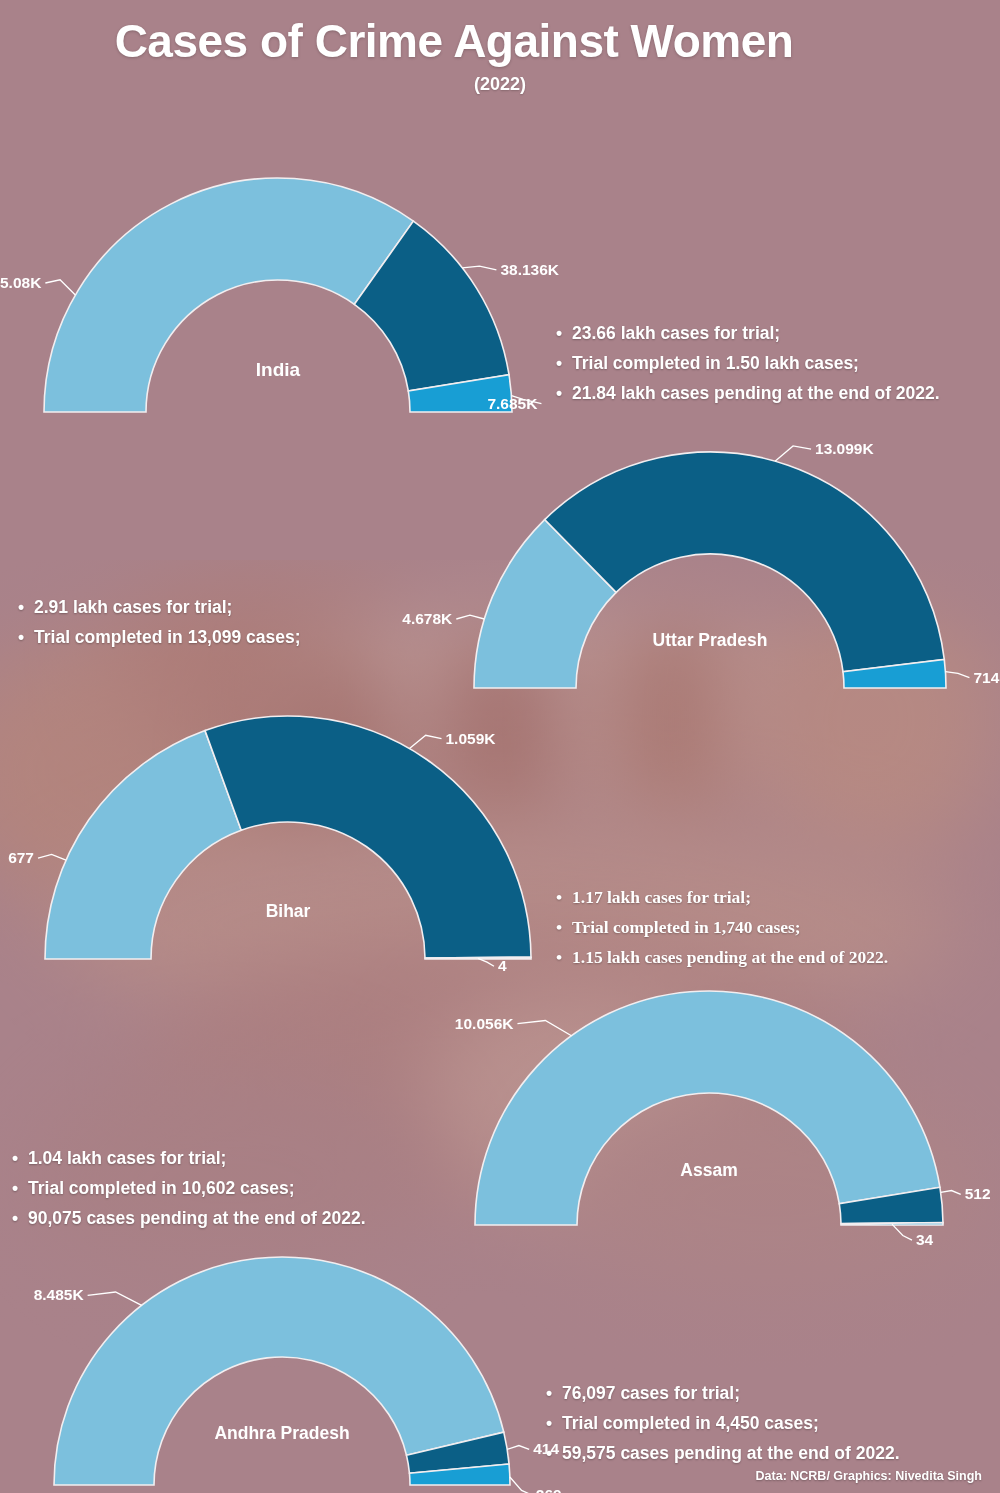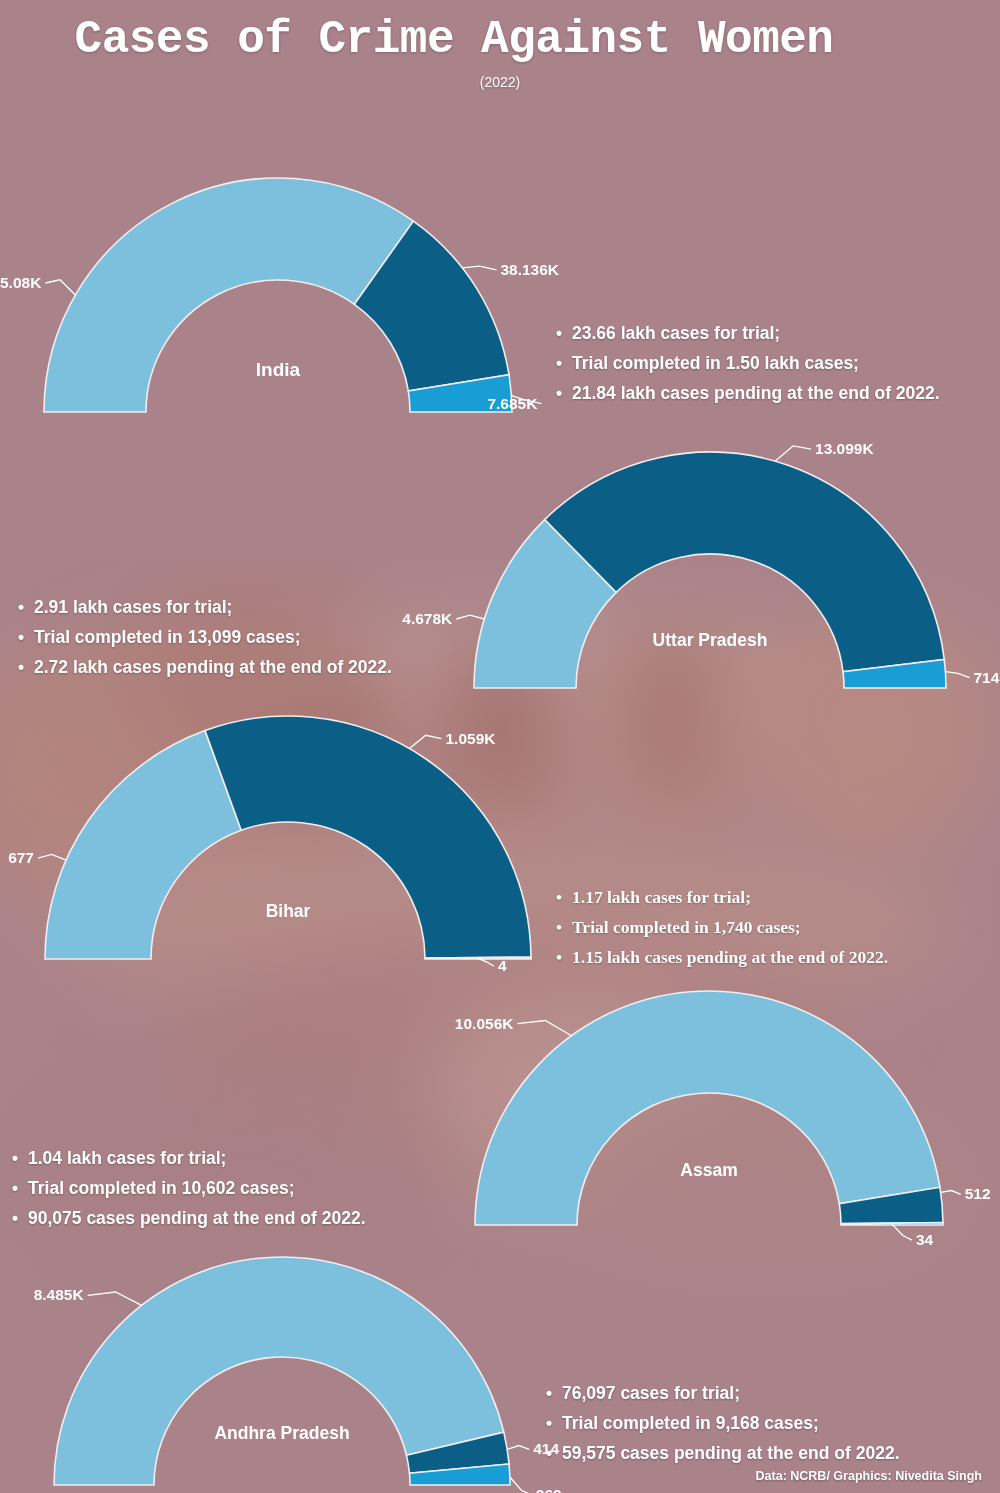--- a/index.html
+++ b/index.html
@@ -46,32 +46,32 @@
     z-index: 1;
     pointer-events: none;
   }
 
   #content { position: absolute; left: 0; top: 0; width: 1000px; height: 1493px; z-index: 2; }
 
   
   #title {
     position: absolute; left: 0; top: 14px; width: 908px;
     text-align: center;
-    font-family: Liberation Mono, monospace;
+    font-family: Liberation Sans, sans-serif;
     font-weight: bold;
     font-size: 46px;
     letter-spacing: -0.5px;
     color: #ffffff;
     text-shadow: 0 1px 3px rgba(0,0,0,.22);
   }
   #subtitle {
     position: absolute; left: 0; top: 74px; width: 1000px;
     text-align: center;
-    font-size: 14px;
-    font-weight: normal;
+    font-size: 18px;
+    font-weight: bold;
     color: #ffffff;
     text-shadow: 0 1px 2px rgba(0,0,0,.2);
   }
 
   
   #legend {
     position: absolute; left: 26px; top: 129px;
     display: flex; align-items: center; gap: 20px;
   }
   .legend-item { display: flex; align-items: center; gap: 9px; }
@@ -184,21 +184,20 @@
           <text class="val-label" x="415.05041597281183" y="16.14223975855674" text-anchor="start">13.099K</text>
           <path d="M 545.4251158613185 233.53747219638643 L 558.0251158613186 235.43747219638644 L 569.4251158613185 239.53747219638643" class="leader"></path>
           <text class="val-label" x="573.4251158613185" y="244.53747219638643" text-anchor="start">714</text>
         </g>
       <text class="state-name" x="310" y="208">Uttar Pradesh</text>
     </svg>
   </div>
   <div class="facts" style="left:18px; top:592px;">
     <span class="bullet-row"><span class="dot">•</span><span>2.91 lakh cases for trial;</span></span>
     <span class="bullet-row"><span class="dot">•</span><span>Trial completed in 13,099 cases;</span></span>
-    <span class="bullet-row"><span class="dot">•</span><span>2.72 lakh cases pending at the end of 2022.</span></span>
   </div>
 
   <div class="gauge-wrap" style="left:0px; top:710px;">
     <svg width="600" height="256" viewBox="0 0 600 256">
       <g class="slices">
           <path d="M 45 248.99999999999997 A 243 243 0 0 1 205.02654702344446 20.604715238805056
           L 241.2207281572506 120.23393410582835 A 137 137 0 0 0 151 248.99999999999997 Z" fill="#7cc0dd" stroke="#f2eef0" stroke-width="1.6"></path>
           <path d="M 205.02654702344446 20.604715238805056 A 243 243 0 0 1 530.9936628261455 247.2450566010624
           L 424.9964271900492 248.0105874664426 A 137 137 0 0 0 241.2207281572506 120.23393410582835 Z" fill="#0b5f86" stroke="#f2eef0" stroke-width="1.6"></path>
           <path d="M 530.9936628261455 247.2450566010624 A 243 243 0 0 1 531 248.99999999999997
@@ -264,19 +263,19 @@
           <path d="M 507.1929416556914 199.33294197082736 L 518.8929416556914 195.53294197082735 L 529.1929416556914 199.33294197082736" class="leader"></path>
           <text class="val-label" x="533.1929416556914" y="204.33294197082736" text-anchor="start">414</text>
           <path d="M 509.86110856035384 227.04291475182978 L 521.5611085603539 240.3429147518298 L 531.8611085603538 245.04291475182978" class="leader"></path>
           <text class="val-label" x="535.8611085603538" y="250.04291475182978" text-anchor="start">269</text>
         </g>
       <text class="state-name" x="282" y="189">Andhra Pradesh</text>
     </svg>
   </div>
   <div class="facts" style="left:546px; top:1378px;">
     <span class="bullet-row"><span class="dot">•</span><span>76,097 cases for trial;</span></span>
-    <span class="bullet-row"><span class="dot">•</span><span>Trial completed in 9,168 cases;</span></span>
+    <span class="bullet-row"><span class="dot">•</span><span>Trial completed in 4,450 cases;</span></span>
     <span class="bullet-row"><span class="dot">•</span><span>59,575 cases pending at the end of 2022.</span></span>
   </div>
 
   <div id="credit">Data: NCRB/ Graphics: Nivedita Singh</div>
 
 </div>
 
 </body></html>

